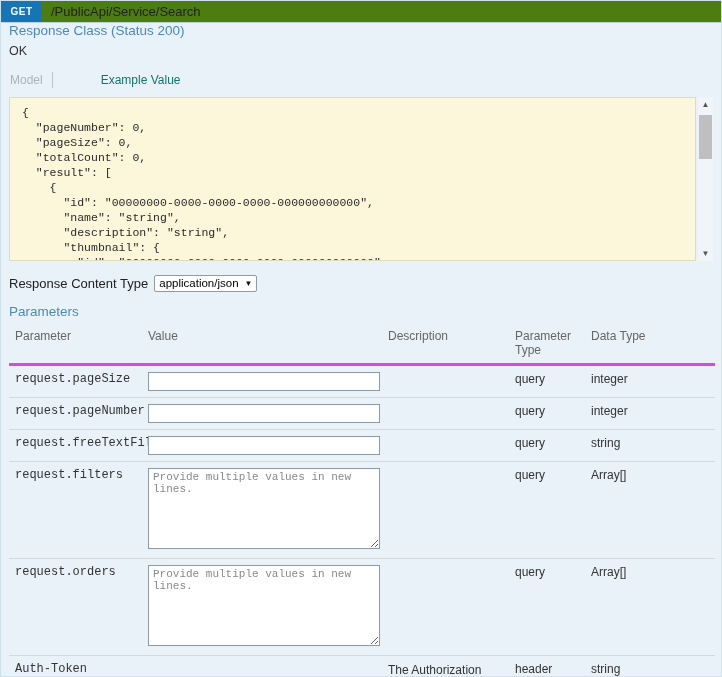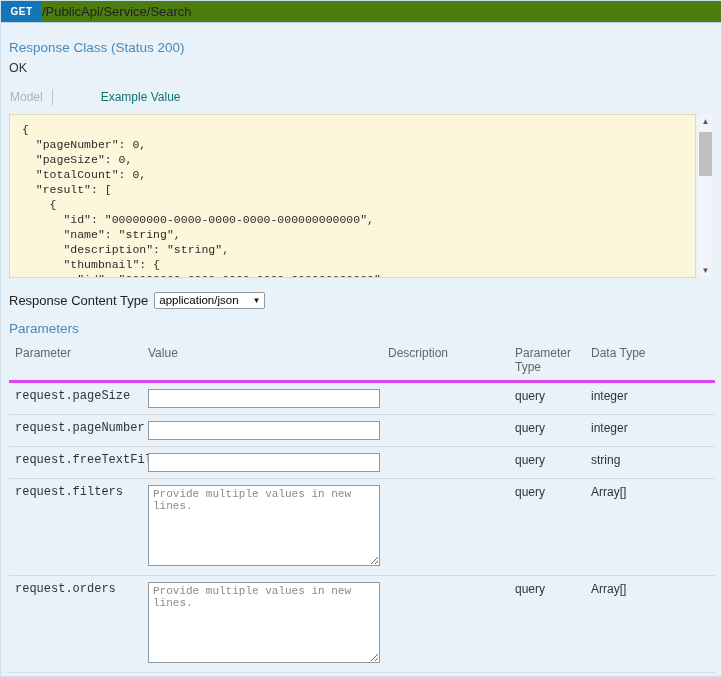--- a/index.html
+++ b/index.html
@@ -28,31 +28,31 @@
     color: #fff;
     font-size: 10px;
     font-weight: bold;
     letter-spacing: 0.5px;
     display: flex; align-items: center; justify-content: center;
     text-transform: uppercase;
     cursor: pointer;
   }
   .op-path {
     display: flex; align-items: center;
+    padding-left: 9px;
     font-size: 13px;
     color: #222;
     text-decoration: none;
     cursor: pointer;
   }
 
   
   .content { padding: 0 8px; }
 
   .resp-class-title {
-    margin-top: 17px;
     color: #4c8ab8;
     font-size: 13.5px;
   }
   .resp-ok {
     margin-top: 6px;
     color: #333;
     font-size: 12.5px;
   }
 
   .tabs {
@@ -130,21 +130,21 @@
     margin-left: 6px;
     font-family: "Liberation Sans", sans-serif;
     font-size: 11.5px;
     color: #000;
     background: #fff;
     border: 1px solid #8f9aa3;
     border-radius: 2px;
     padding: 1px 4px 2px 4px;
     display: inline-flex;
     align-items: center;
-    gap: 14px;
+    gap: 6px;
     cursor: pointer;
   }
   .rct-caret { font-size: 8px; color: #111; }
 
   
   .params-title {
     margin-top: 12px;
     color: #4c8ab8;
     font-size: 13.5px;
   }

